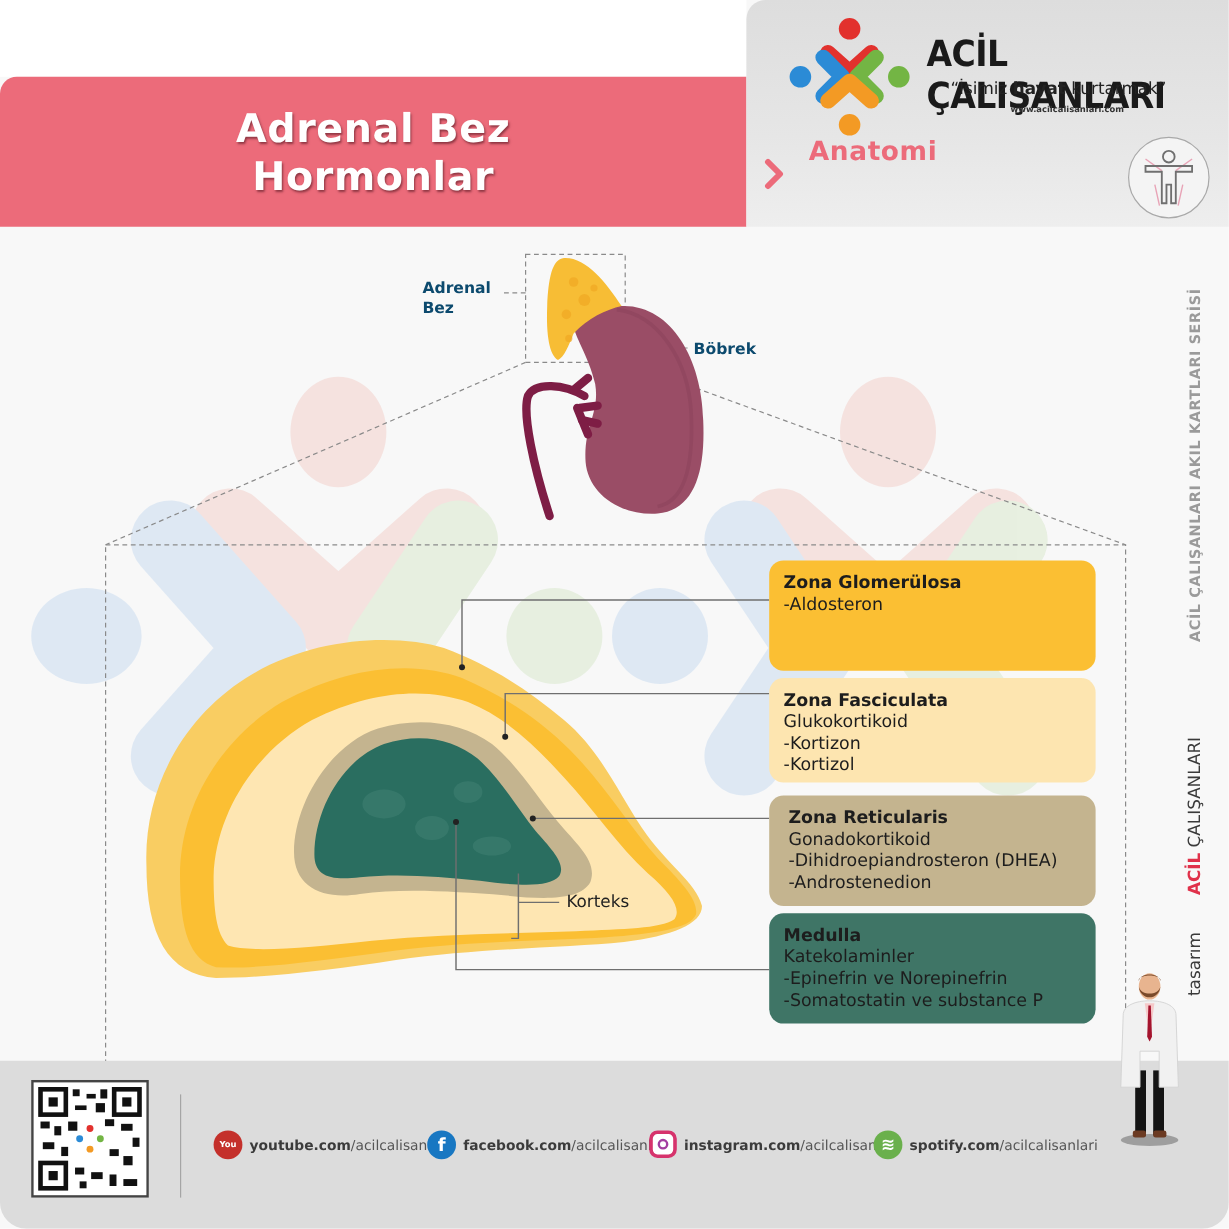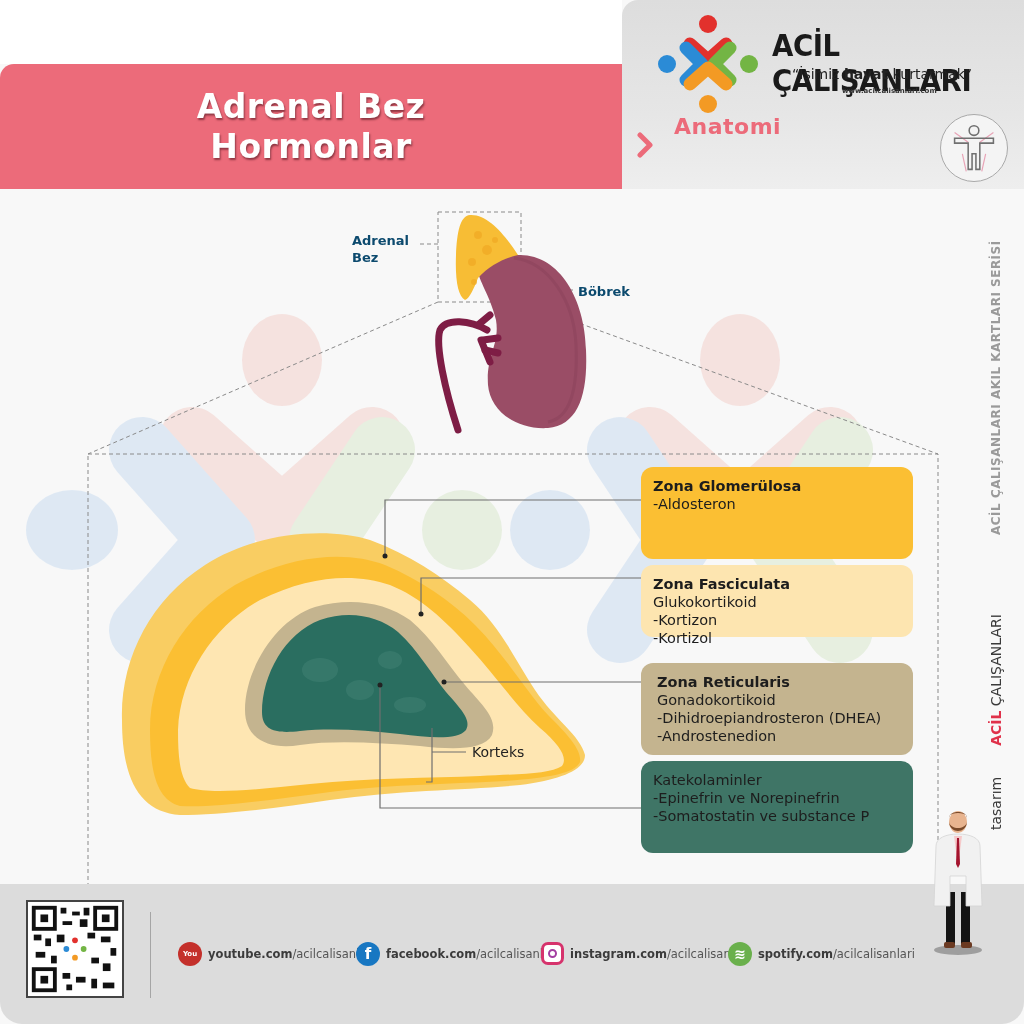--- a/index.html
+++ b/index.html
@@ -181,33 +181,34 @@
   <div>Adrenal</div>
   <div>Bez</div>
 </div>
 <div class="lbl" style="left:578px;top:283px;">Böbrek</div>
 <div class="korteks">Korteks</div>
 
 <div class="zone-box" style="top:467px;height:92px;background:#fbbf33;">
   <div class="zone-title">Zona Glomerülosa</div>
   <div class="zone-line">-Aldosteron</div>
 </div>
-<div class="zone-box" style="top:565px;height:72px;background:#fde5b0;">
+<div class="zone-box" style="top:565px;height:87px;background:#fde5b0;">
   <div class="zone-title">Zona Fasciculata</div>
   <div class="zone-line">Glukokortikoid</div>
   <div class="zone-line">-Kortizon</div>
   <div class="zone-line">-Kortizol</div>
 </div>
 <div class="zone-box" style="top:663px;height:92px;background:#c4b48f;padding-left:16px;">
   <div class="zone-title">Zona Reticularis</div>
   <div class="zone-line">Gonadokortikoid</div>
   <div class="zone-line">-Dihidroepiandrosteron (DHEA)</div>
   <div class="zone-line">-Androstenedion</div>
 </div>
 <div class="zone-box" style="top:761px;height:92px;background:#3f7566;">
+  <div class="zone-title">Medulla</div>
   <div class="zone-line">Katekolaminler</div>
   <div class="zone-line">-Epinefrin ve Norepinefrin</div>
   <div class="zone-line">-Somatostatin ve substance P</div>
 </div>
 
 <div class="vert series-text">ACİL ÇALIŞANLARI AKIL KARTLARI SERİSİ</div>
 <div class="vert tasarim-text">
   <span class="gray">tasarım</span>
   <span style="display:inline-block;width:22px;"></span>
   <b>ACİL</b>

